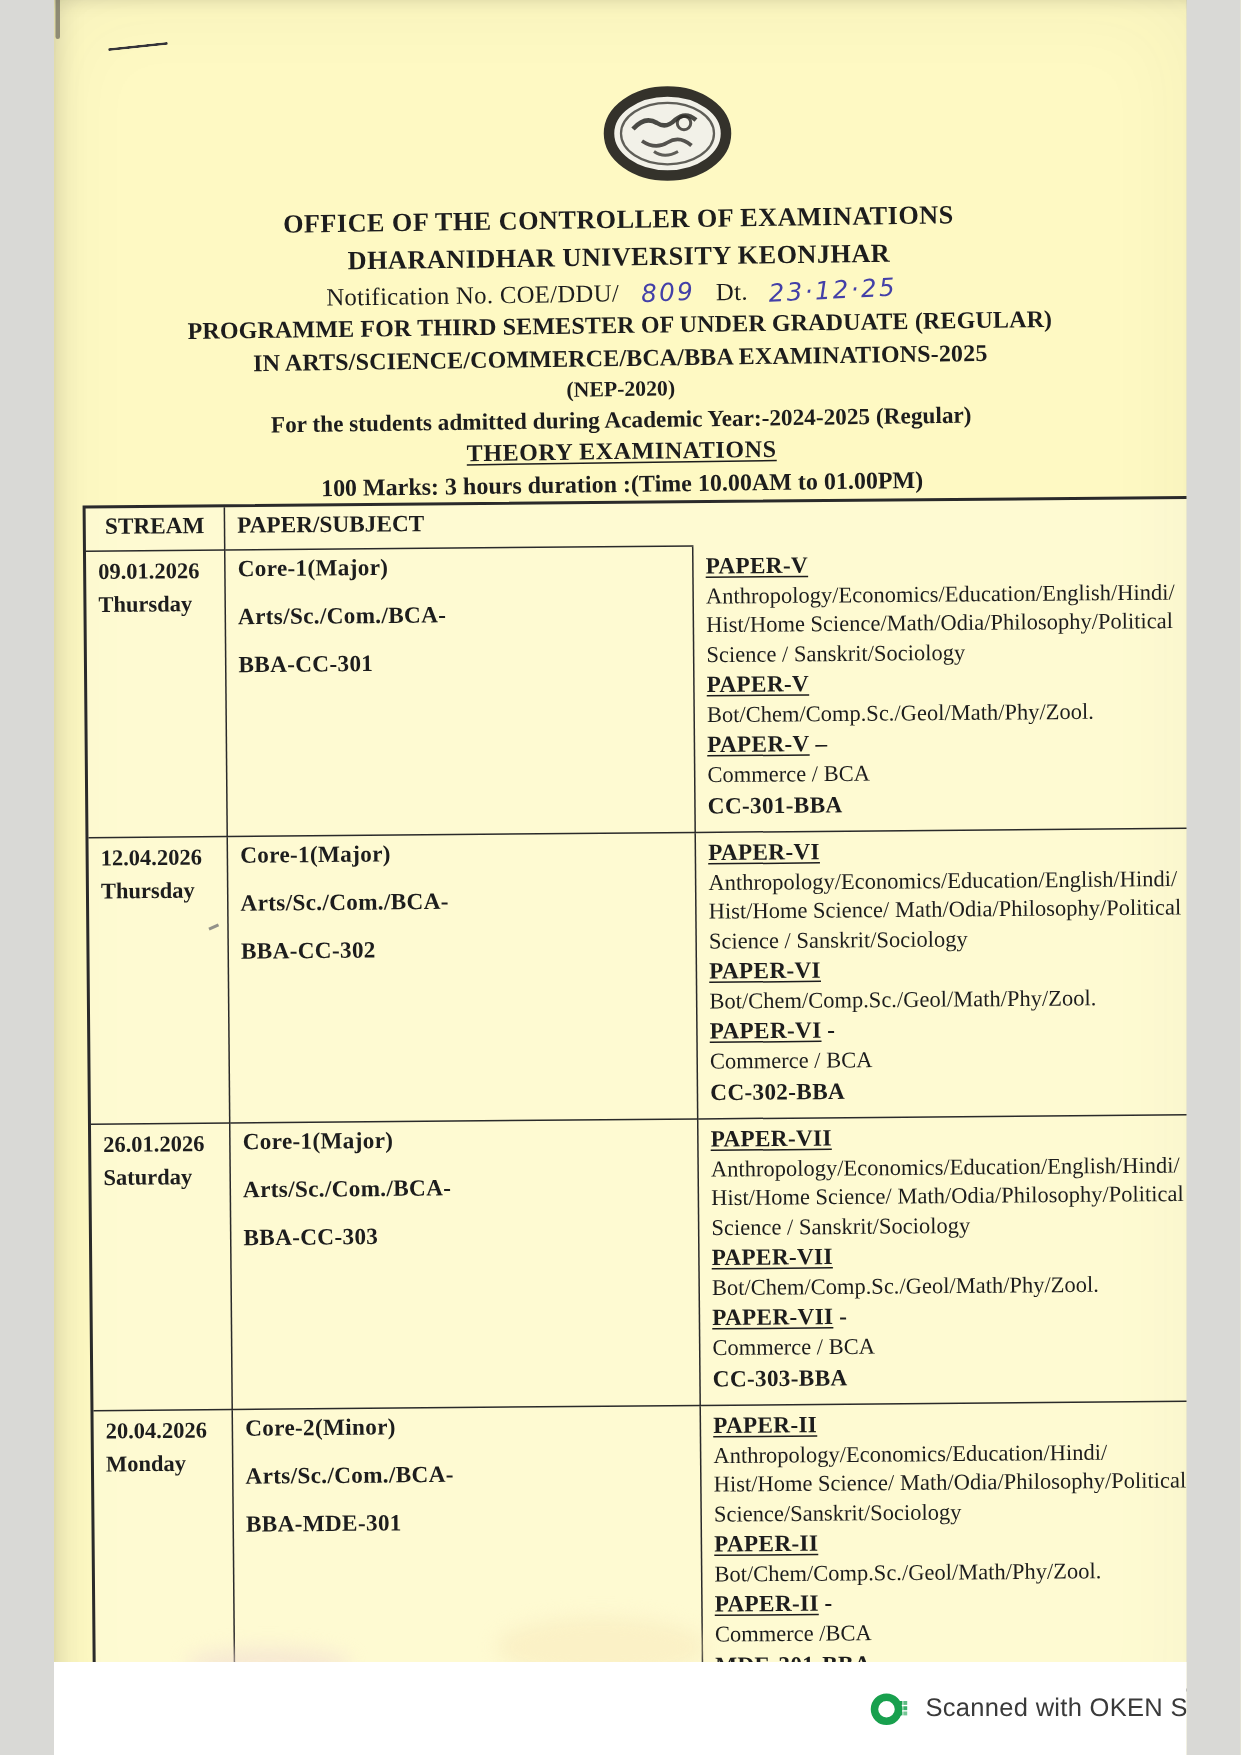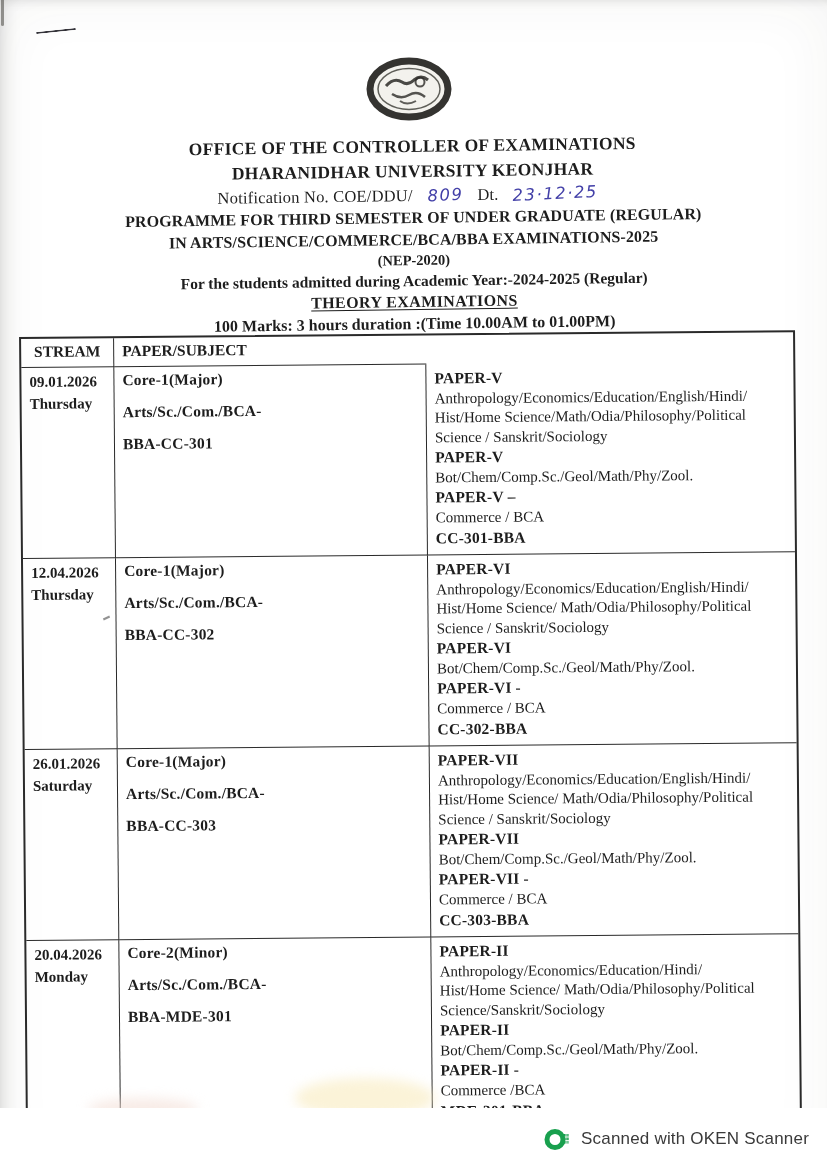--- a/index.html
+++ b/index.html
@@ -1,20 +1,20 @@
 <!DOCTYPE html>
 <html><head>
 <meta charset="utf-8">
 <style>
   html,body{margin:0;padding:0;background:#d9d9d6;}
   .scan{
     position:relative;
-    width:827px;height:1170px;
+    width:755px;height:1170px;
     margin:0 auto;
-    background:#ffffff;
+    background:#fef9c3;
     overflow:hidden;
     font-family:"Liberation Serif", serif;
     color:#1d1d1d;
     box-shadow:inset 0 0 60px rgba(60,55,40,0.05), inset 14px 0 22px -16px rgba(0,0,0,0.22), inset 0 10px 14px -12px rgba(0,0,0,0.15);
   }
   .edge-sliver{position:absolute;left:1px;top:0;width:3px;height:26px;background:#55534e;opacity:.6;border-radius:0 0 2px 2px;}
   .pen-stroke{position:absolute;left:36px;top:30px;width:40px;height:0;border-top:2.5px solid #35343a;transform:rotate(-6deg);border-radius:2px;}
   .stray-mark{position:absolute;left:103px;top:617px;width:7px;height:0;border-top:2px solid #4a4a4a;transform:rotate(-25deg);opacity:.8;}
 
   .seal{position:absolute;left:366px;top:56px;}
@@ -45,21 +45,21 @@
   .th-stream{text-align:center;padding-top:5px;}
   .th-paper{padding-top:4px;}
   .row-1 > div{min-height:152px;}
   .row-2 > div{min-height:153px;}
   .row-3 > div{min-height:154px;}
   .row-4 > div{min-height:178px;}
   .c-date{font-weight:bold;font-size:15px;line-height:1.45;padding-top:6px;}
   .c-stream{font-weight:bold;font-size:15.5px;padding-top:6px;padding-left:12px;}
   .c-stream .s-line{margin-bottom:14px;letter-spacing:.2px;}
   .c-paper{font-size:15px;line-height:1.3;padding-top:3px;}
-  .p-title{font-weight:bold;font-size:15.5px;text-underline-offset:2px;letter-spacing:.2px;}
+  .p-title{font-weight:bold;font-size:15.5px;text-decoration:underline;text-underline-offset:2px;letter-spacing:.2px;}
   .p-suffix{font-weight:bold;font-size:15.5px;}
   .p-body{white-space:pre-line;}
   .p-code{font-weight:bold;font-size:15.5px;margin-top:1px;letter-spacing:.2px;}
 
   .smudge{position:absolute;border-radius:50%;filter:blur(6px);}
   .smudge-a{left:88px;top:1098px;width:110px;height:22px;background:rgba(243,220,212,0.55);}
   .smudge-b{left:295px;top:1078px;width:140px;height:40px;background:rgba(248,235,190,0.6);}
 
   .footer{
     position:absolute;left:0;bottom:0;width:827px;height:62px;

